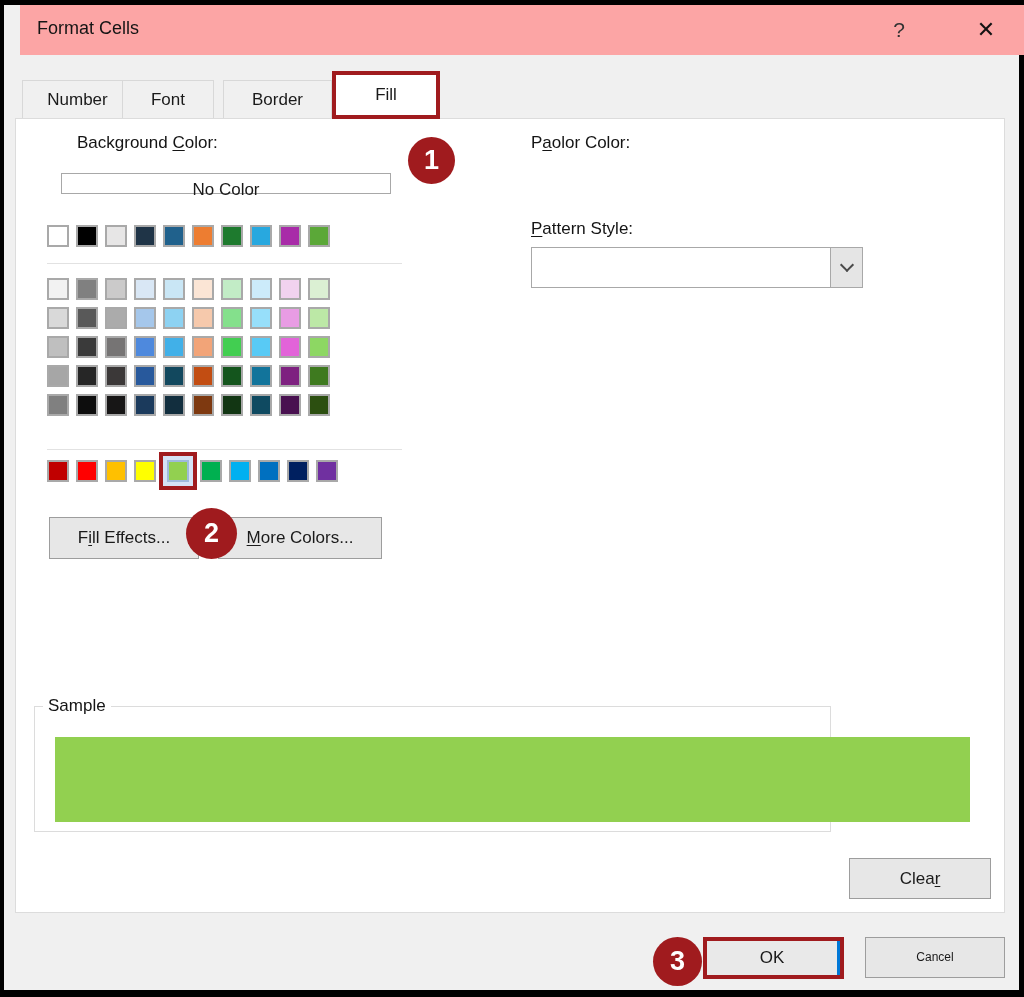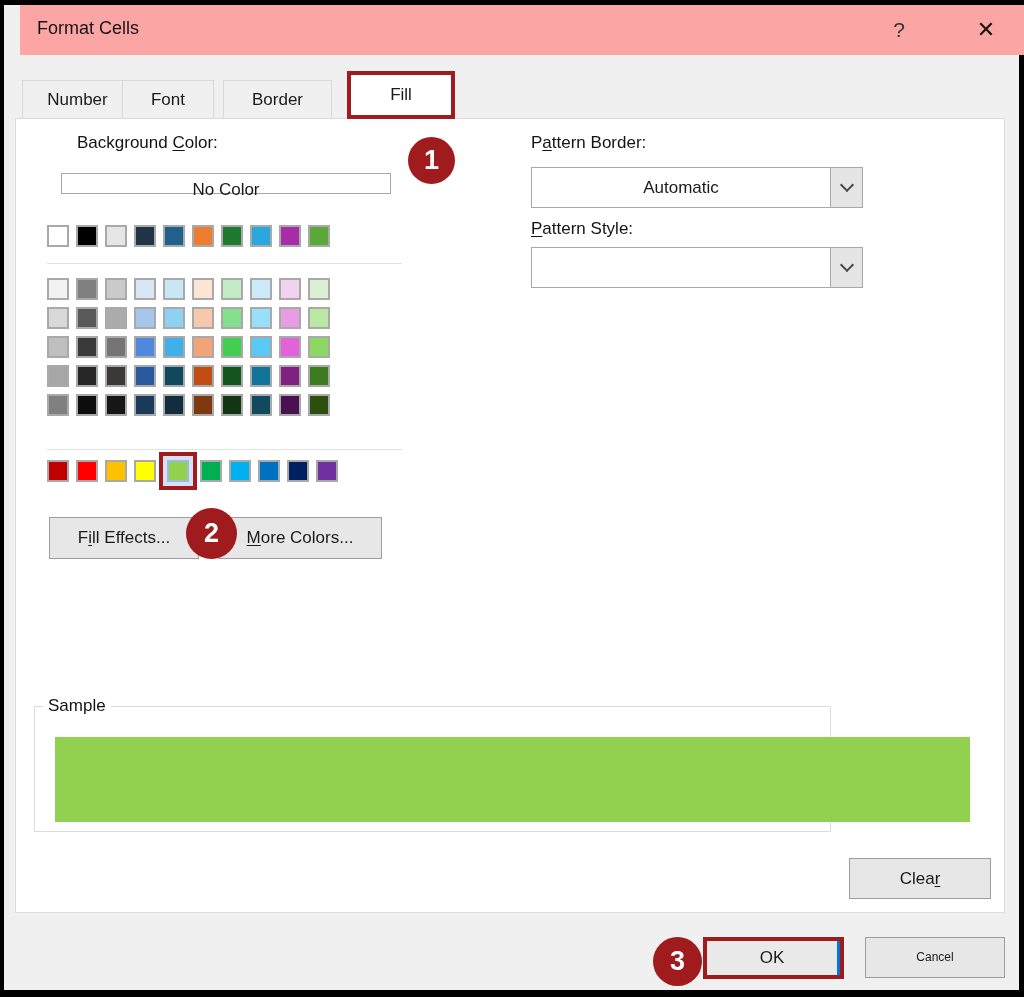--- a/index.html
+++ b/index.html
@@ -24,21 +24,21 @@
     position:absolute; top:75px; height:39px; background:#f0f0f0;
     border:1px solid #d8d8d8; border-bottom:none;
     font-size:17px; text-align:center; line-height:38px;
   }
   #tab-number { left:18px;  width:111px; }
   #tab-font   { left:118px; width:92px;  }
   #tab-border { left:219px; width:109px; }
   #tab-fill {
     position:absolute; left:328px; top:66px; width:108px; height:48px;
     background:#fff; border:4px solid var(--annot); z-index:5;
-    font-size:17px; text-align:center; line-height:40px;margin-left:15px;
+    font-size:17px; text-align:center; line-height:40px;
   }
   
   #tabpage {
     position:absolute; left:11px; top:113px; width:990px; height:795px;
     background:#fff; border:1px solid #dcdcdc;
   }
   .lbl { position:absolute; font-size:17px; color:#141414; white-space:pre; }
   .ak { text-decoration:underline; text-underline-offset:2px; }
   #bgcolor-label { left:31px; top:14px;margin-left:30px; }
   #nocolor-btn {
@@ -227,27 +227,21 @@
           <div class="sw" style="background: rgb(0, 176, 80);"></div>
           <div class="sw" style="background: rgb(0, 176, 240);"></div>
           <div class="sw" style="background: rgb(0, 112, 192);"></div>
           <div class="sw" style="background: rgb(0, 32, 96);"></div>
           <div class="sw" style="background: rgb(112, 48, 160);"></div>
         </div>
 
       <div class="pushbtn" id="fill-effects-btn"><span>F</span><span class="ak">i</span><span>ll Effects...</span></div>
       <div class="pushbtn" id="more-colors-btn"><span></span><span class="ak">M</span><span>ore Colors...</span></div>
 
-      <div class="lbl" id="pattern-color-label"><span>P</span><span class="ak">a</span><span>ttern Border:</span></div>
-      <div class="combo" id="pattern-color-combo">
-        <div class="combo-value">Automatic</div>
-        <div class="combo-arrow">
-            <div class="chevron"></div>
-          </div>
-      </div>
+      <div class="lbl" id="pattern-color-label"><span>P</span><span class="ak">a</span><span>olor Color:</span></div>
 
       <div class="lbl" id="pattern-style-label"><span></span><span class="ak">P</span><span>attern Style:</span></div>
       <div class="combo" id="pattern-style-combo">
         <div class="combo-value"></div>
         <div class="combo-arrow">
             <div class="chevron"></div>
           </div>
       </div>
 
       <fieldset id="sample-group">

